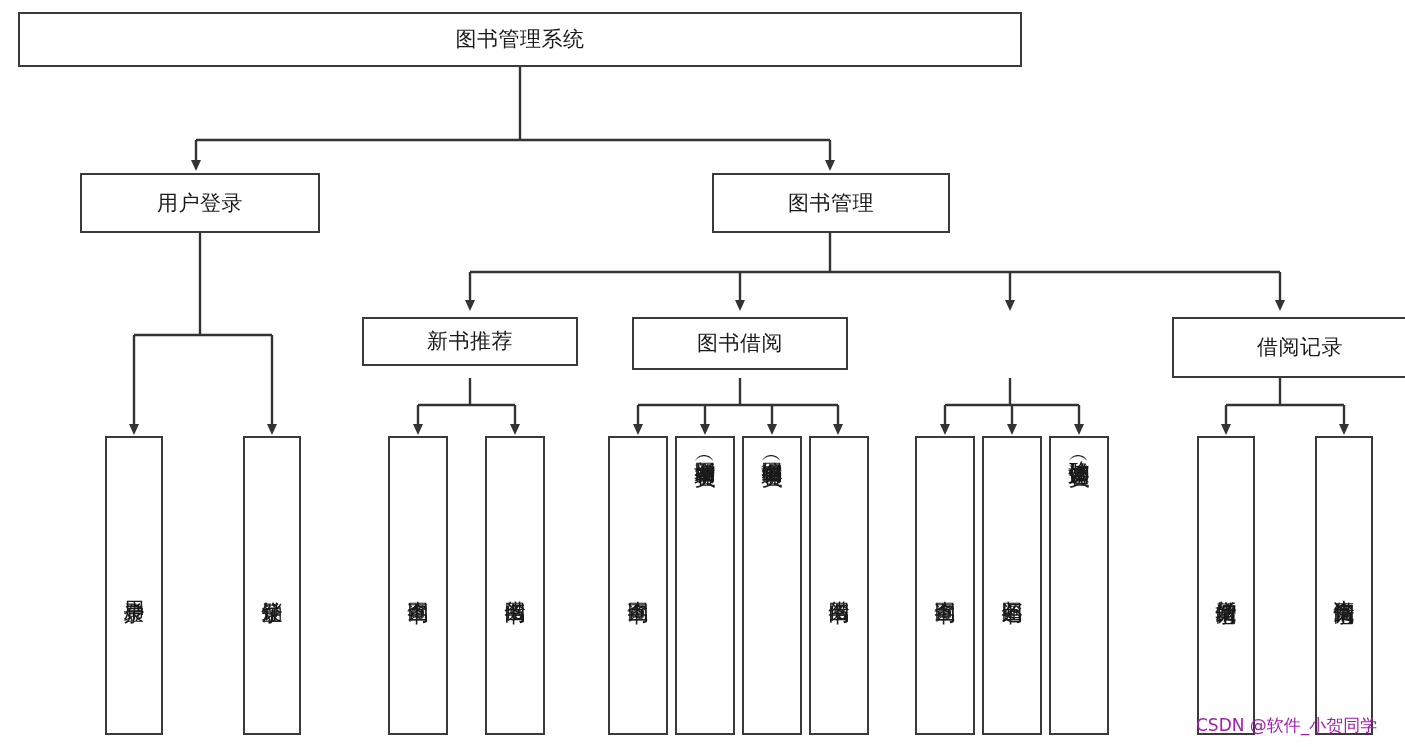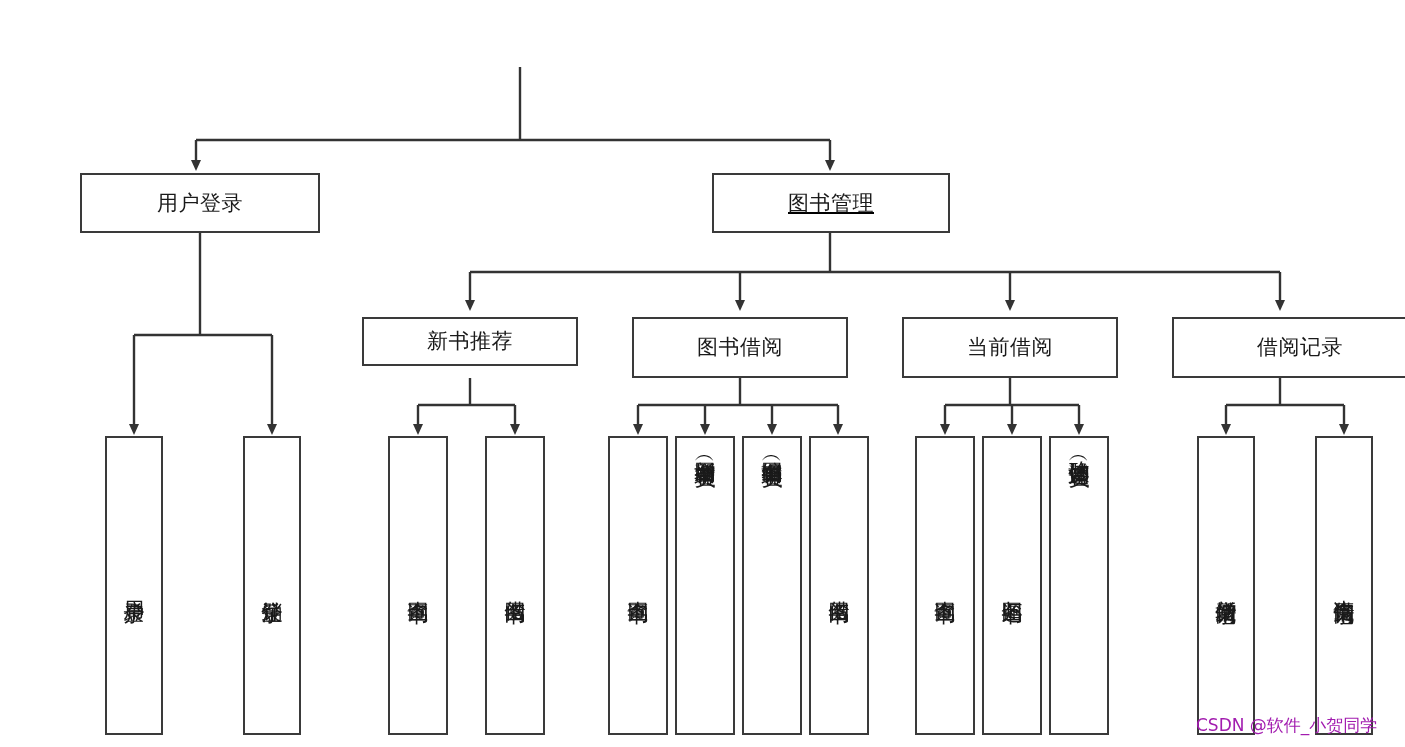--- a/index.html
+++ b/index.html
@@ -120,40 +120,40 @@
       <path d="M1012,405 L1012,427" marker-end="url(#arrow)"></path>
       <path d="M1079,405 L1079,427" marker-end="url(#arrow)"></path>
 
       <path d="M1280,378 L1280,405"></path>
       <path d="M1226,405 L1344,405"></path>
       <path d="M1226,405 L1226,427" marker-end="url(#arrow)"></path>
       <path d="M1344,405 L1344,427" marker-end="url(#arrow)"></path>
     </g>
   </svg>
 
+  <div class="node horiz" style="left:18px; top:12px; width:1004px; height:55px;">
+    <span class="label">图书管理系统</span>
+  </div>
 
   <div class="node horiz" style="left:80px; top:173px; width:240px; height:60px;">
     <span class="label">用户登录</span>
   </div>
 
-  <div class="node horiz" style="left:712px; top:173px; width:238px; height:60px;text-decoration:underline;">
+  <div class="node horiz" style="left:712px; top:173px; width:238px; height:60px;">
     <span class="label">图书管理</span>
   </div>
 
   <div class="node horiz" style="left:362px; top:317px; width:216px; height:49px;">
     <span class="label">新书推荐</span>
   </div>
 
-  <div class="node horiz" style="left:632px; top:317px; width:216px; height:61px;">
+  <div class="node horiz" style="left:632px; top:317px; width:216px; height:53px;">
     <span class="label">图书借阅</span>
   </div>
 
-  <div class="node horiz" style="left:902px; top:317px; width:216px; height:61px;">
-    <span class="label">当前借阅</span>
-  </div>
 
   <div class="node horiz" style="left:1172px; top:317px; width:256px; height:61px;">
     <span class="label">借阅记录</span>
   </div>
 
   <div class="node vert center-v" style="left:105px; top:436px; width:58px; height:299px;">
     <span class="label">用户登录</span>
   </div>
   <div class="node vert center-v" style="left:243px; top:436px; width:58px; height:299px;">
     <span class="label">注销登录</span>

